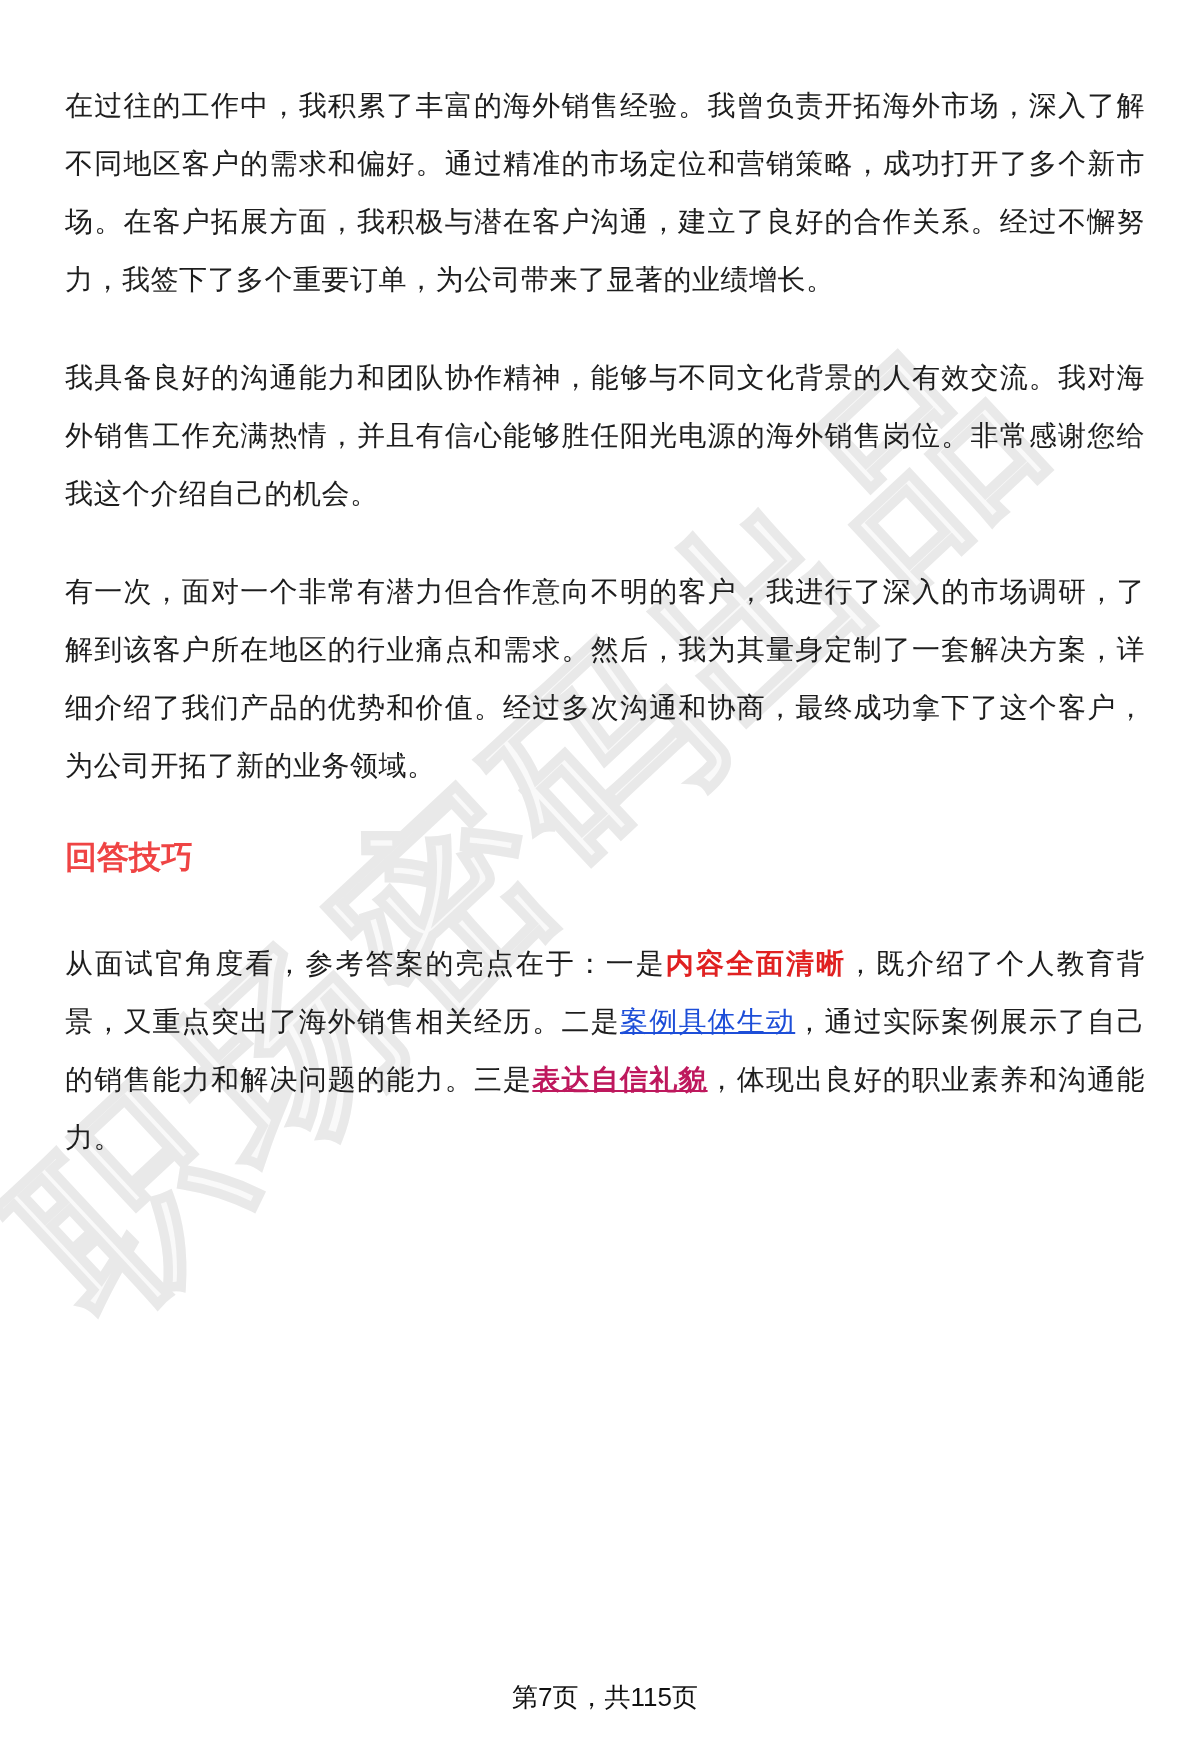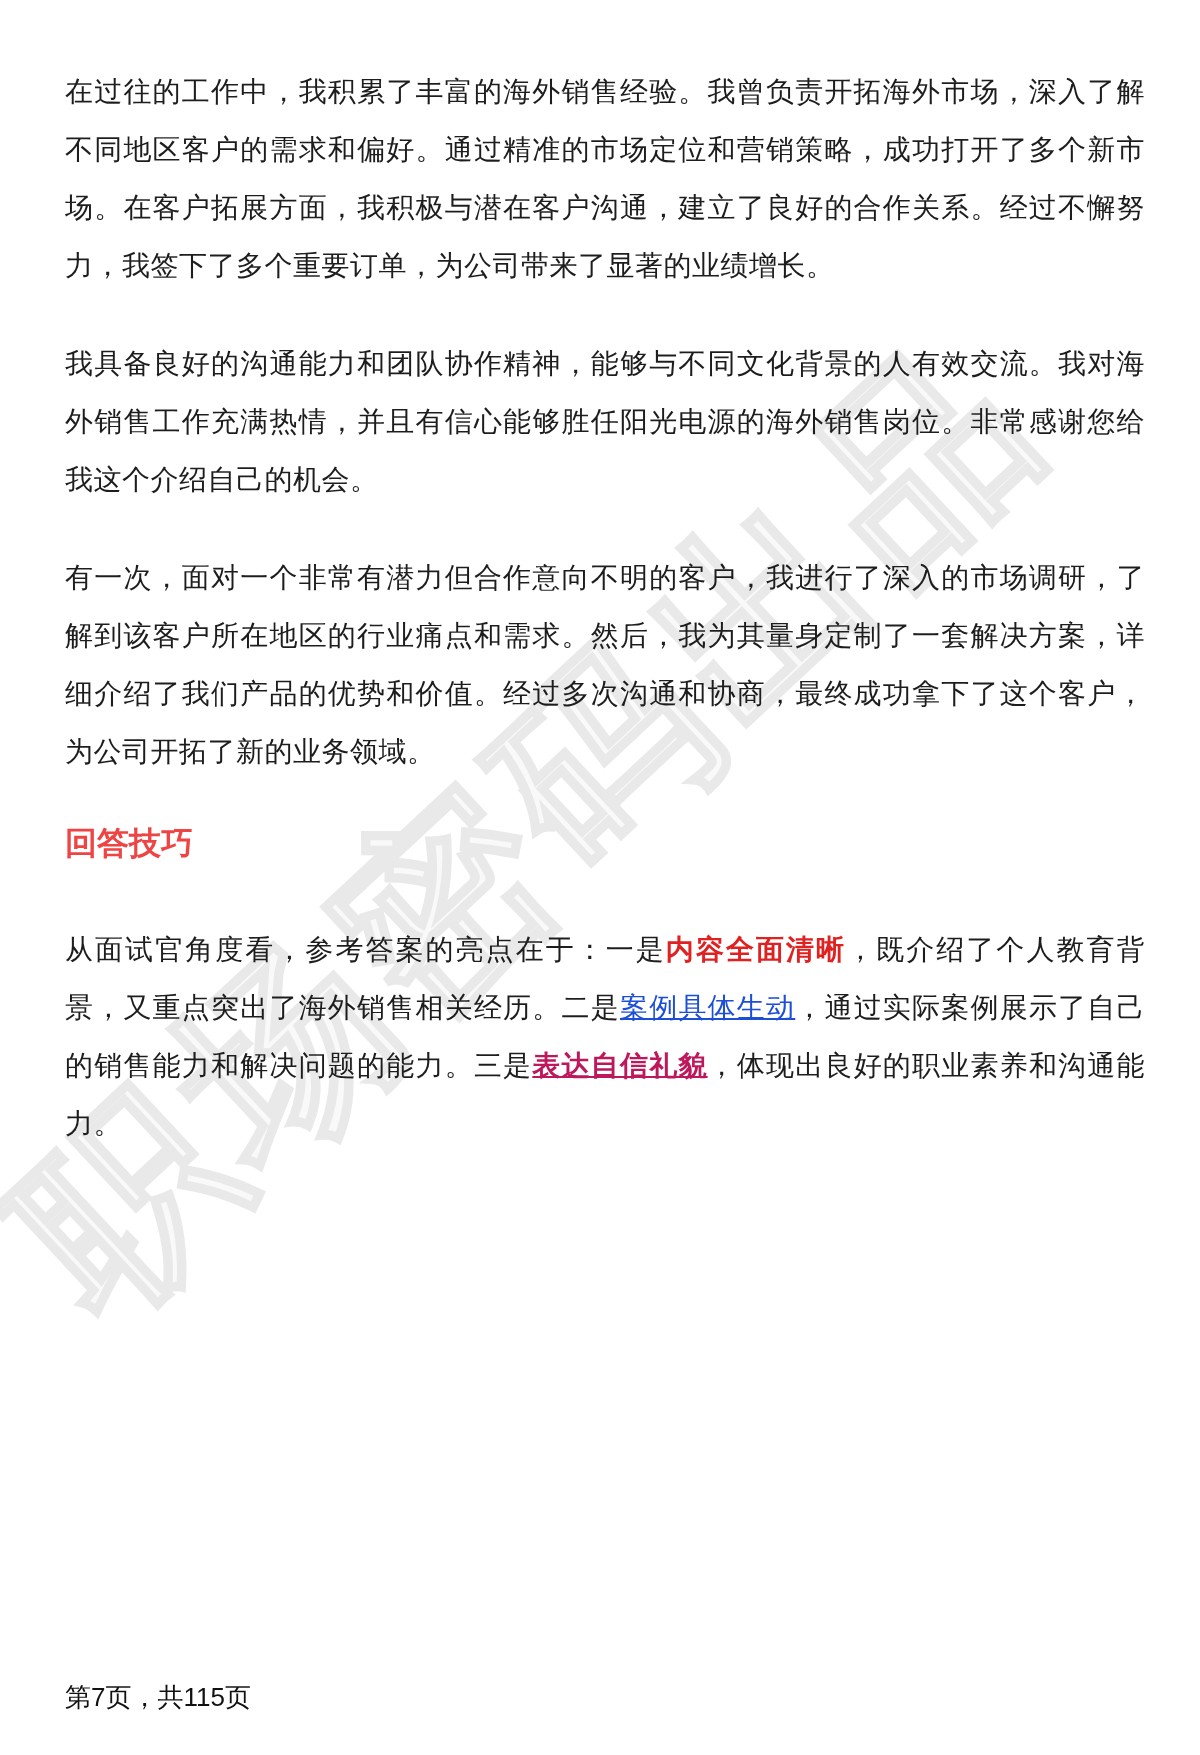--- a/index.html
+++ b/index.html
@@ -29,21 +29,21 @@
     letter-spacing: 12px;
     color: rgba(0,0,0,0.025);
     -webkit-text-stroke: 3px #e9e9e9;
     pointer-events: none;
     user-select: none;
     z-index: 0;
   }
   .content {
     position: absolute;
     left: 65px;
-    top: 63px;
+    top: 77px;
     width: 1080px;
     z-index: 1;
   }
   .content p {
     margin: 0 0 40px 0;
     font-size: 28px;
     line-height: 58px;
     color: #1d1d1d;
     text-align: justify;
     letter-spacing: 0.5px;
@@ -70,20 +70,21 @@
     color: #be185d;
     font-weight: bold;
     text-decoration: underline;
     text-decoration-thickness: 2px;
   }
   .footer {
     position: absolute;
     left: 65px;
     width: 1080px;
     top: 1680px;
+    text-align: center;
     font-size: 26px;
     color: #111111;
     z-index: 1;
   }
 </style>
 </head>
 <body>
 
 <div class="page">
 

